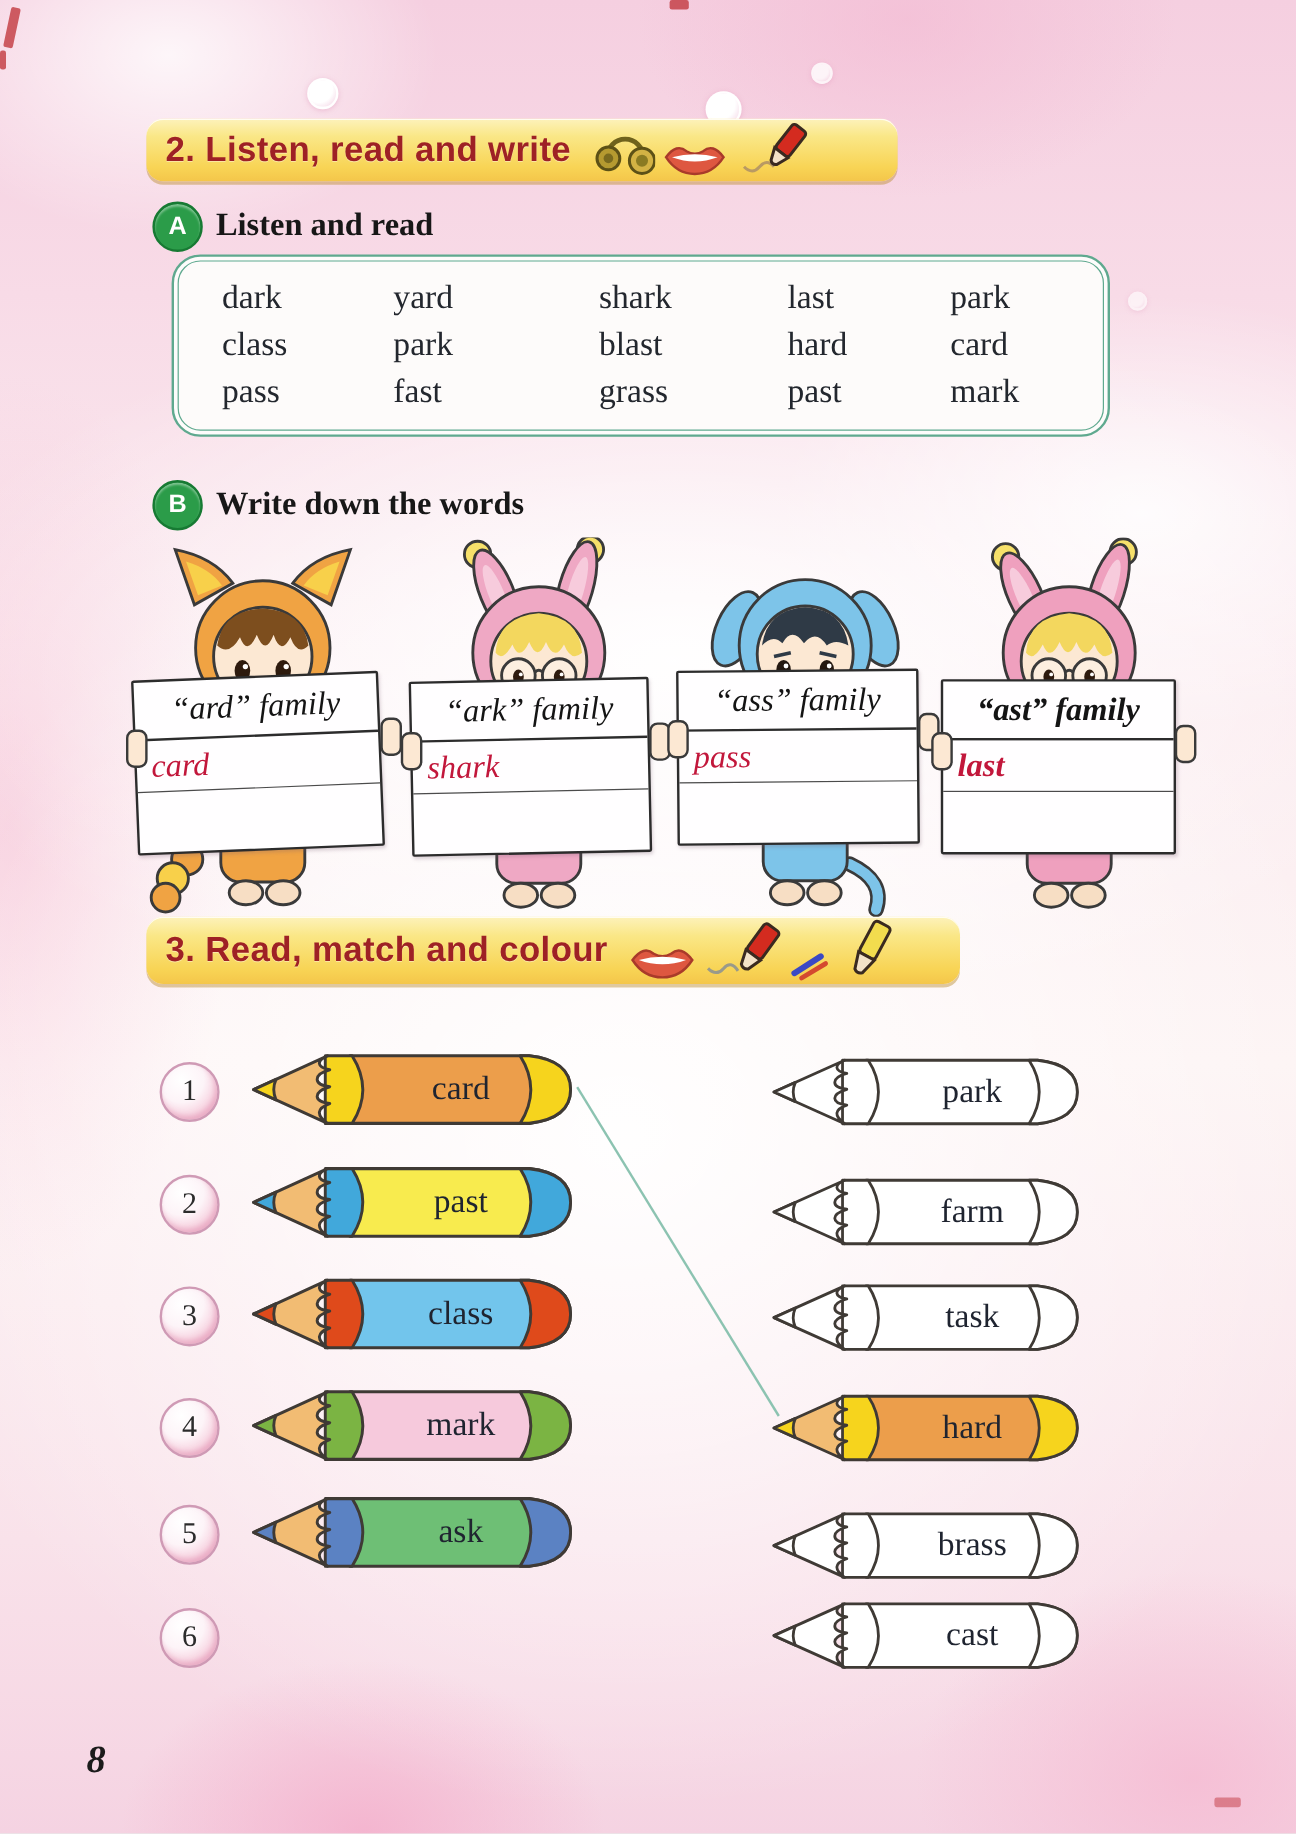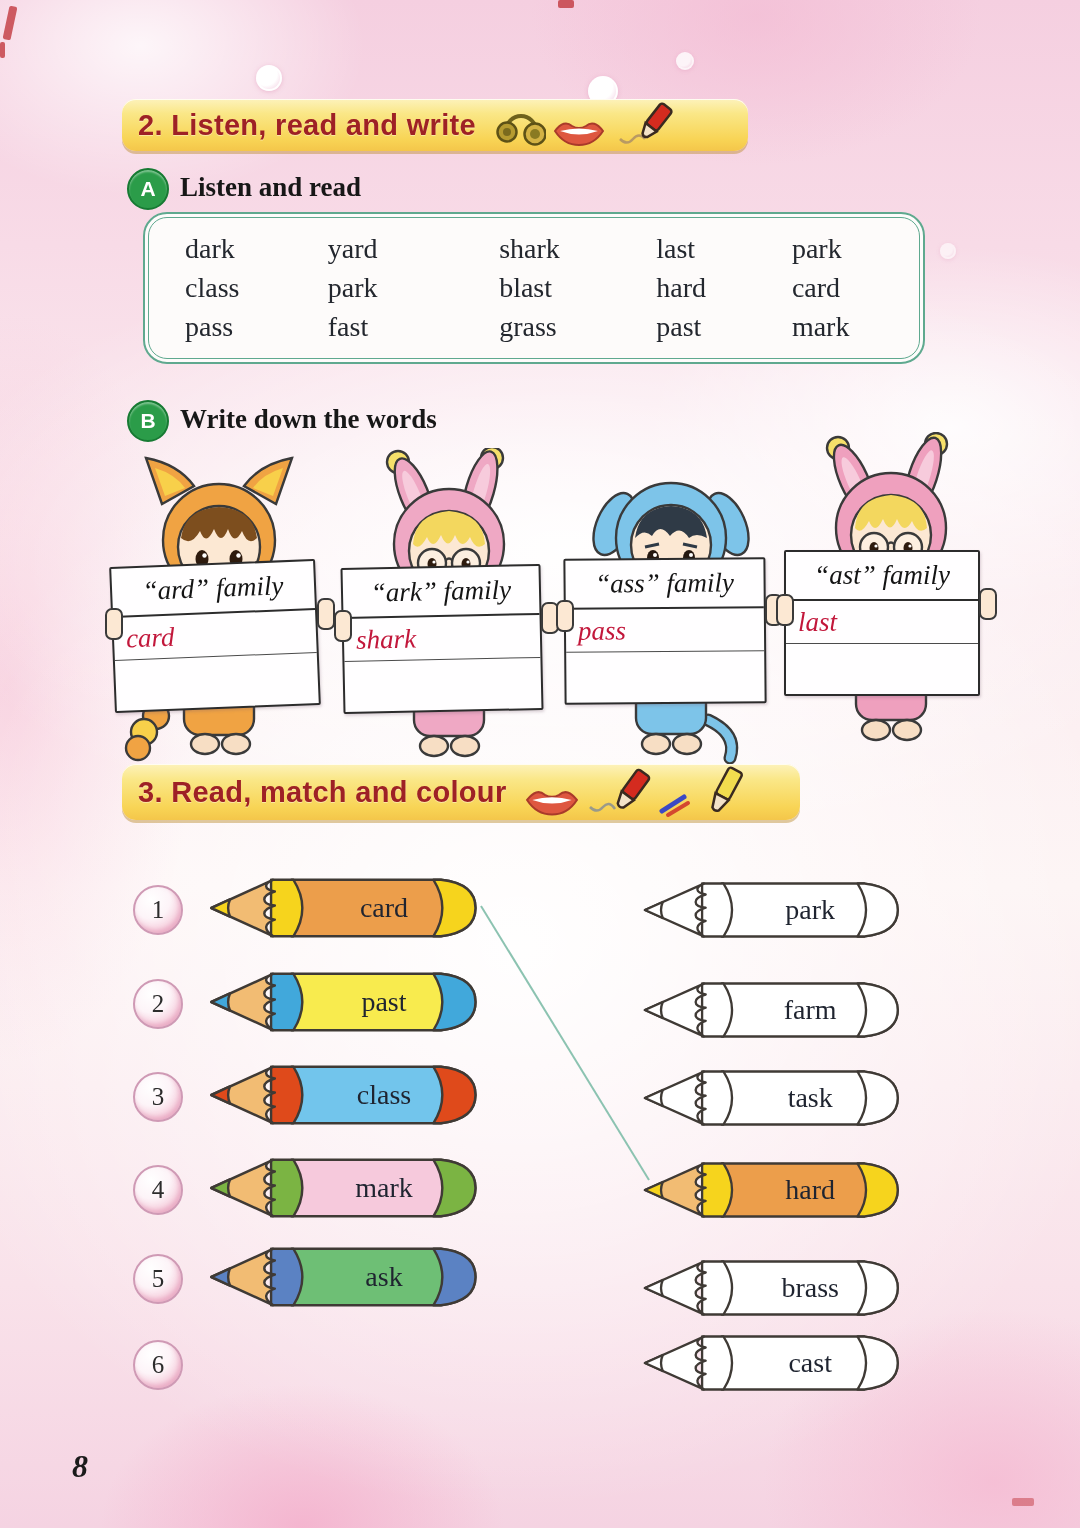--- a/index.html
+++ b/index.html
@@ -226,21 +226,21 @@
     </svg>
     <div class="sign" style="top:110px;width:198px;transform:rotate(-0.5deg);">
       <div class="sign-title">“ass” family</div>
       <div class="sign-ans">pass</div>
       <div class="sign-empty"></div>
     </div>
     <div class="hand" style="left:0px;top:152px;"></div>
     <div class="hand" style="left:209px;top:146px;"></div>
   </div>
 
-  <div class="kid" style="left:776px;top:432px;">
+  <div class="kid" style="left:776px;top:448px;font-weight:bold;">
     <svg class="kidart" viewBox="0 0 230 322">
       <circle cx="62" cy="16" r="11" class="ln" fill="#F6E06A"></circle>
       <ellipse cx="78" cy="48" rx="14" ry="38" transform="rotate(-24 78 48)" class="ln" fill="#EFA0BE"></ellipse>
       <ellipse cx="78" cy="50" rx="6.5" ry="27" transform="rotate(-24 78 50)" fill="#F7CBDC"></ellipse>
       <circle cx="160" cy="12" r="11" class="ln" fill="#F6E06A"></circle>
       <ellipse cx="147" cy="44" rx="14" ry="40" transform="rotate(18 147 44)" class="ln" fill="#EFA0BE"></ellipse>
       <ellipse cx="147" cy="46" rx="6.5" ry="29" transform="rotate(18 147 46)" fill="#F7CBDC"></ellipse>
       <circle cx="115" cy="96" r="55" class="ln" fill="#EFA0BE"></circle>
       <circle cx="115" cy="103" r="40" class="ln" fill="#FCE8D3"></circle>
       <path d="M79,96 Q81,66 115,63 Q149,66 151,96 Q142,104 136,89 Q128,104 121,87 Q114,104 107,87 Q99,104 93,89 Q85,104 79,96 Z" fill="#F3D75E"></path>

